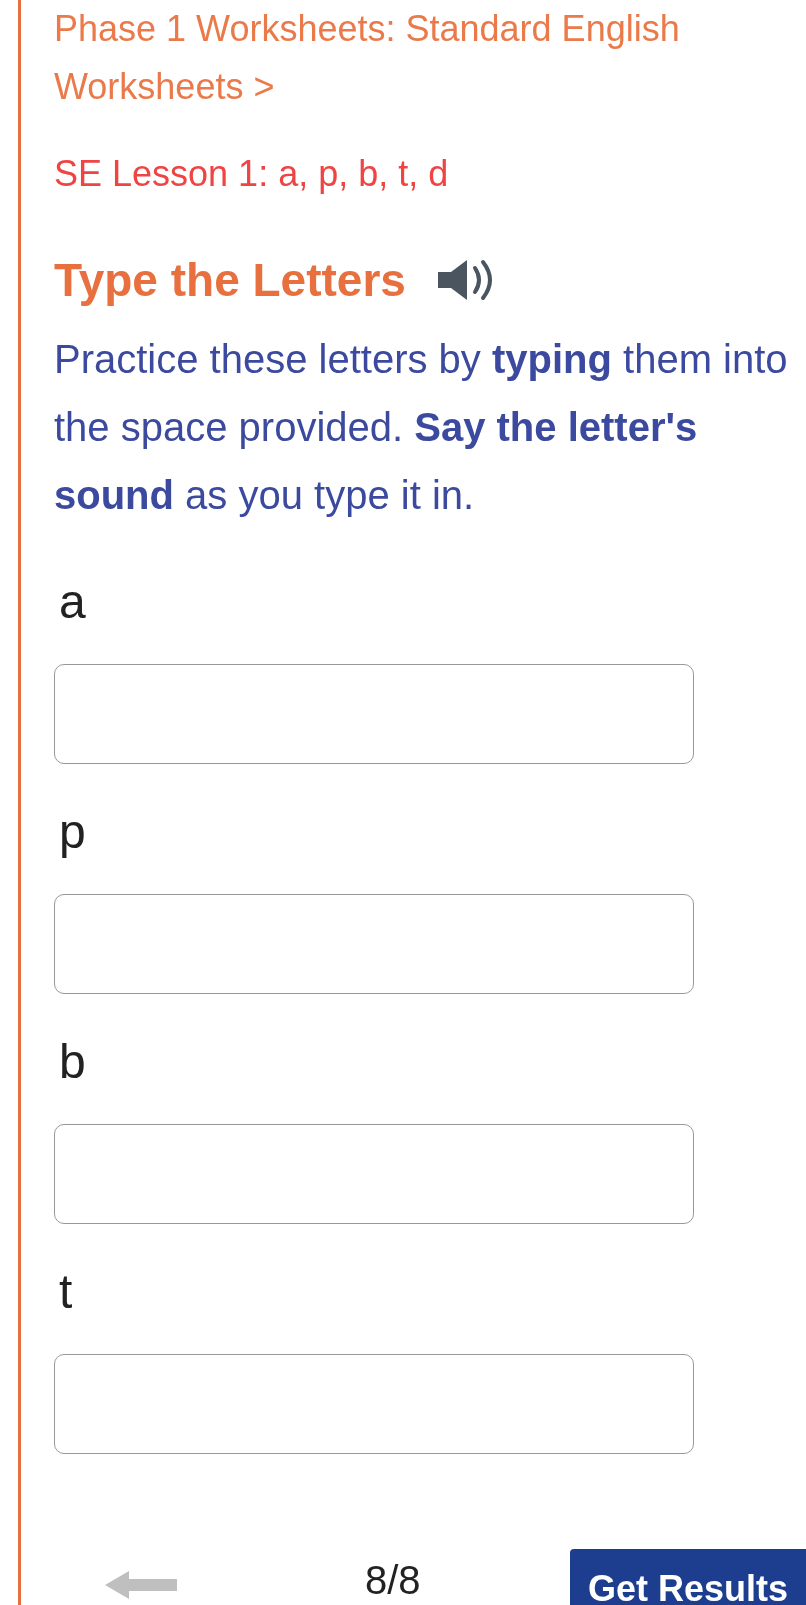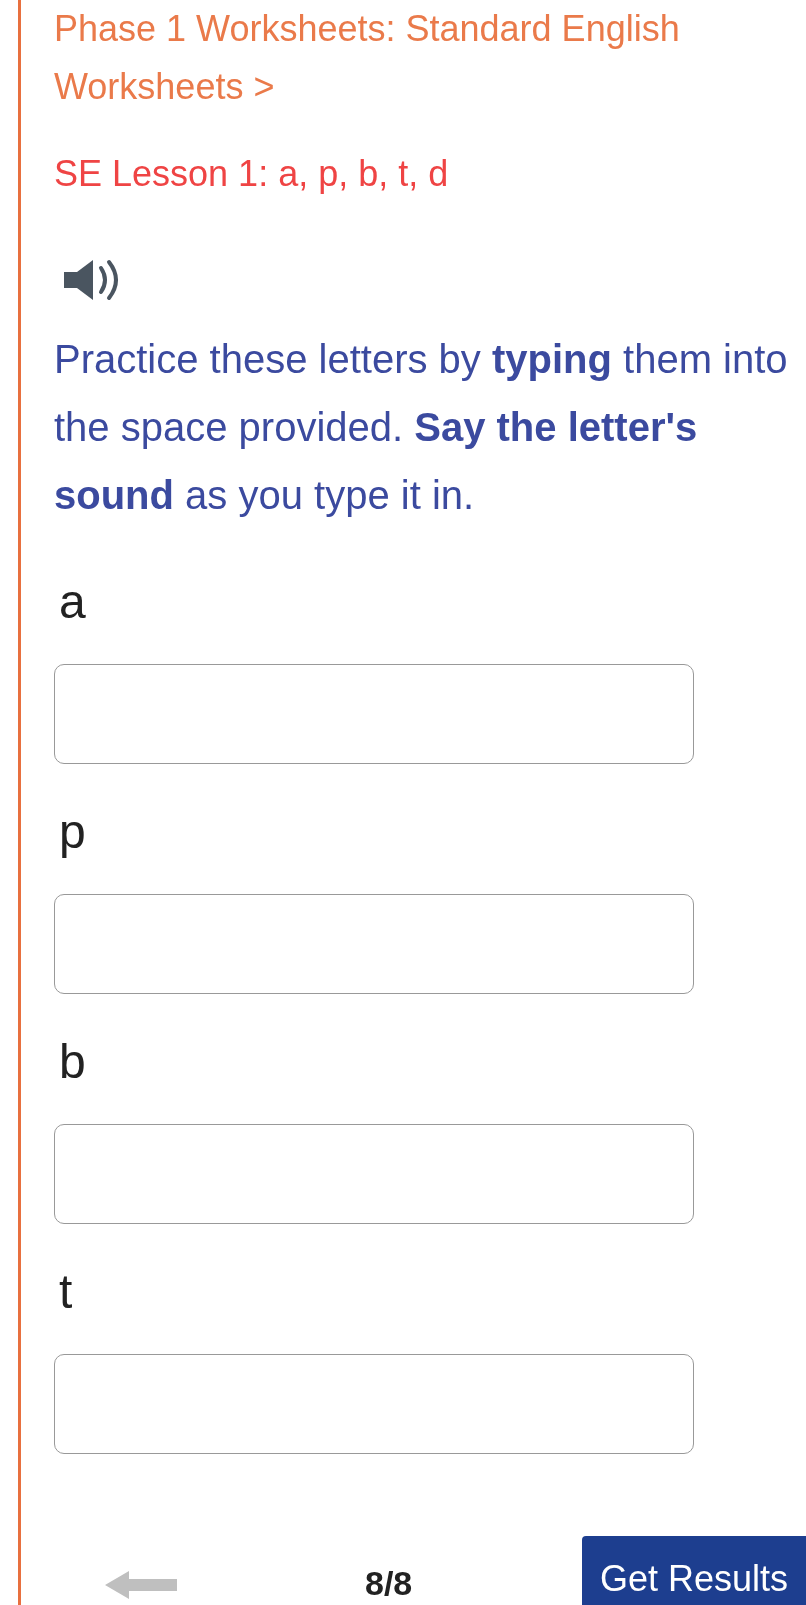--- a/index.html
+++ b/index.html
@@ -106,55 +106,56 @@
     .back-arrow {
       position: absolute;
       left: 105px;
       bottom: 0;
       cursor: pointer;
     }
     .page-counter {
       position: absolute;
       left: 365px;
       bottom: 2px;
-      font-size: 34px;
-      font-weight: 700;
+      font-size: 40px;
+      font-weight: 400;
       color: #222;
     }
     .get-results-btn {
       position: absolute;
       right: 0;
       bottom: 0;
       background: #1d3e8f;
       color: #fff;
       font-size: 36px;
-      font-weight: 400;
+      font-weight: 700;
       padding: 22px 18px 6px 18px;
       border: none;
       cursor: pointer;
-      height: 69px;
+      height: 56px;
       line-height: 1;
       border-top-left-radius: 4px;
     }
   </style>
 </head>
 <body>
 
 <div class="left-border"></div>
 
 <div class="content">
 
   <div class="breadcrumb">
     <span>Phase 1 Worksheets: Standard English Worksheets</span>
     <span class="breadcrumb-arrow">&gt;</span>
   </div>
 
   <div class="lesson-title">SE Lesson 1: a, p, b, t, d</div>
 
   <div class="activity-title-row">
+    <div class="activity-title">Type the Letters</div>
     <div class="speaker-icon">
       <svg width="70" height="52" viewBox="0 0 70 52">
         <path d="M 5 18 L 5 34 L 18 34 L 34 46 L 34 6 L 18 18 Z" fill="#4a5560"></path>
         <path d="M 42 14 Q 50 26 42 38" stroke="#4a5560" stroke-width="4" fill="none" stroke-linecap="round"></path>
         <path d="M 50 8 Q 64 26 50 44" stroke="#4a5560" stroke-width="4" fill="none" stroke-linecap="round"></path>
       </svg>
     </div>
   </div>
 
   <div class="instructions">

